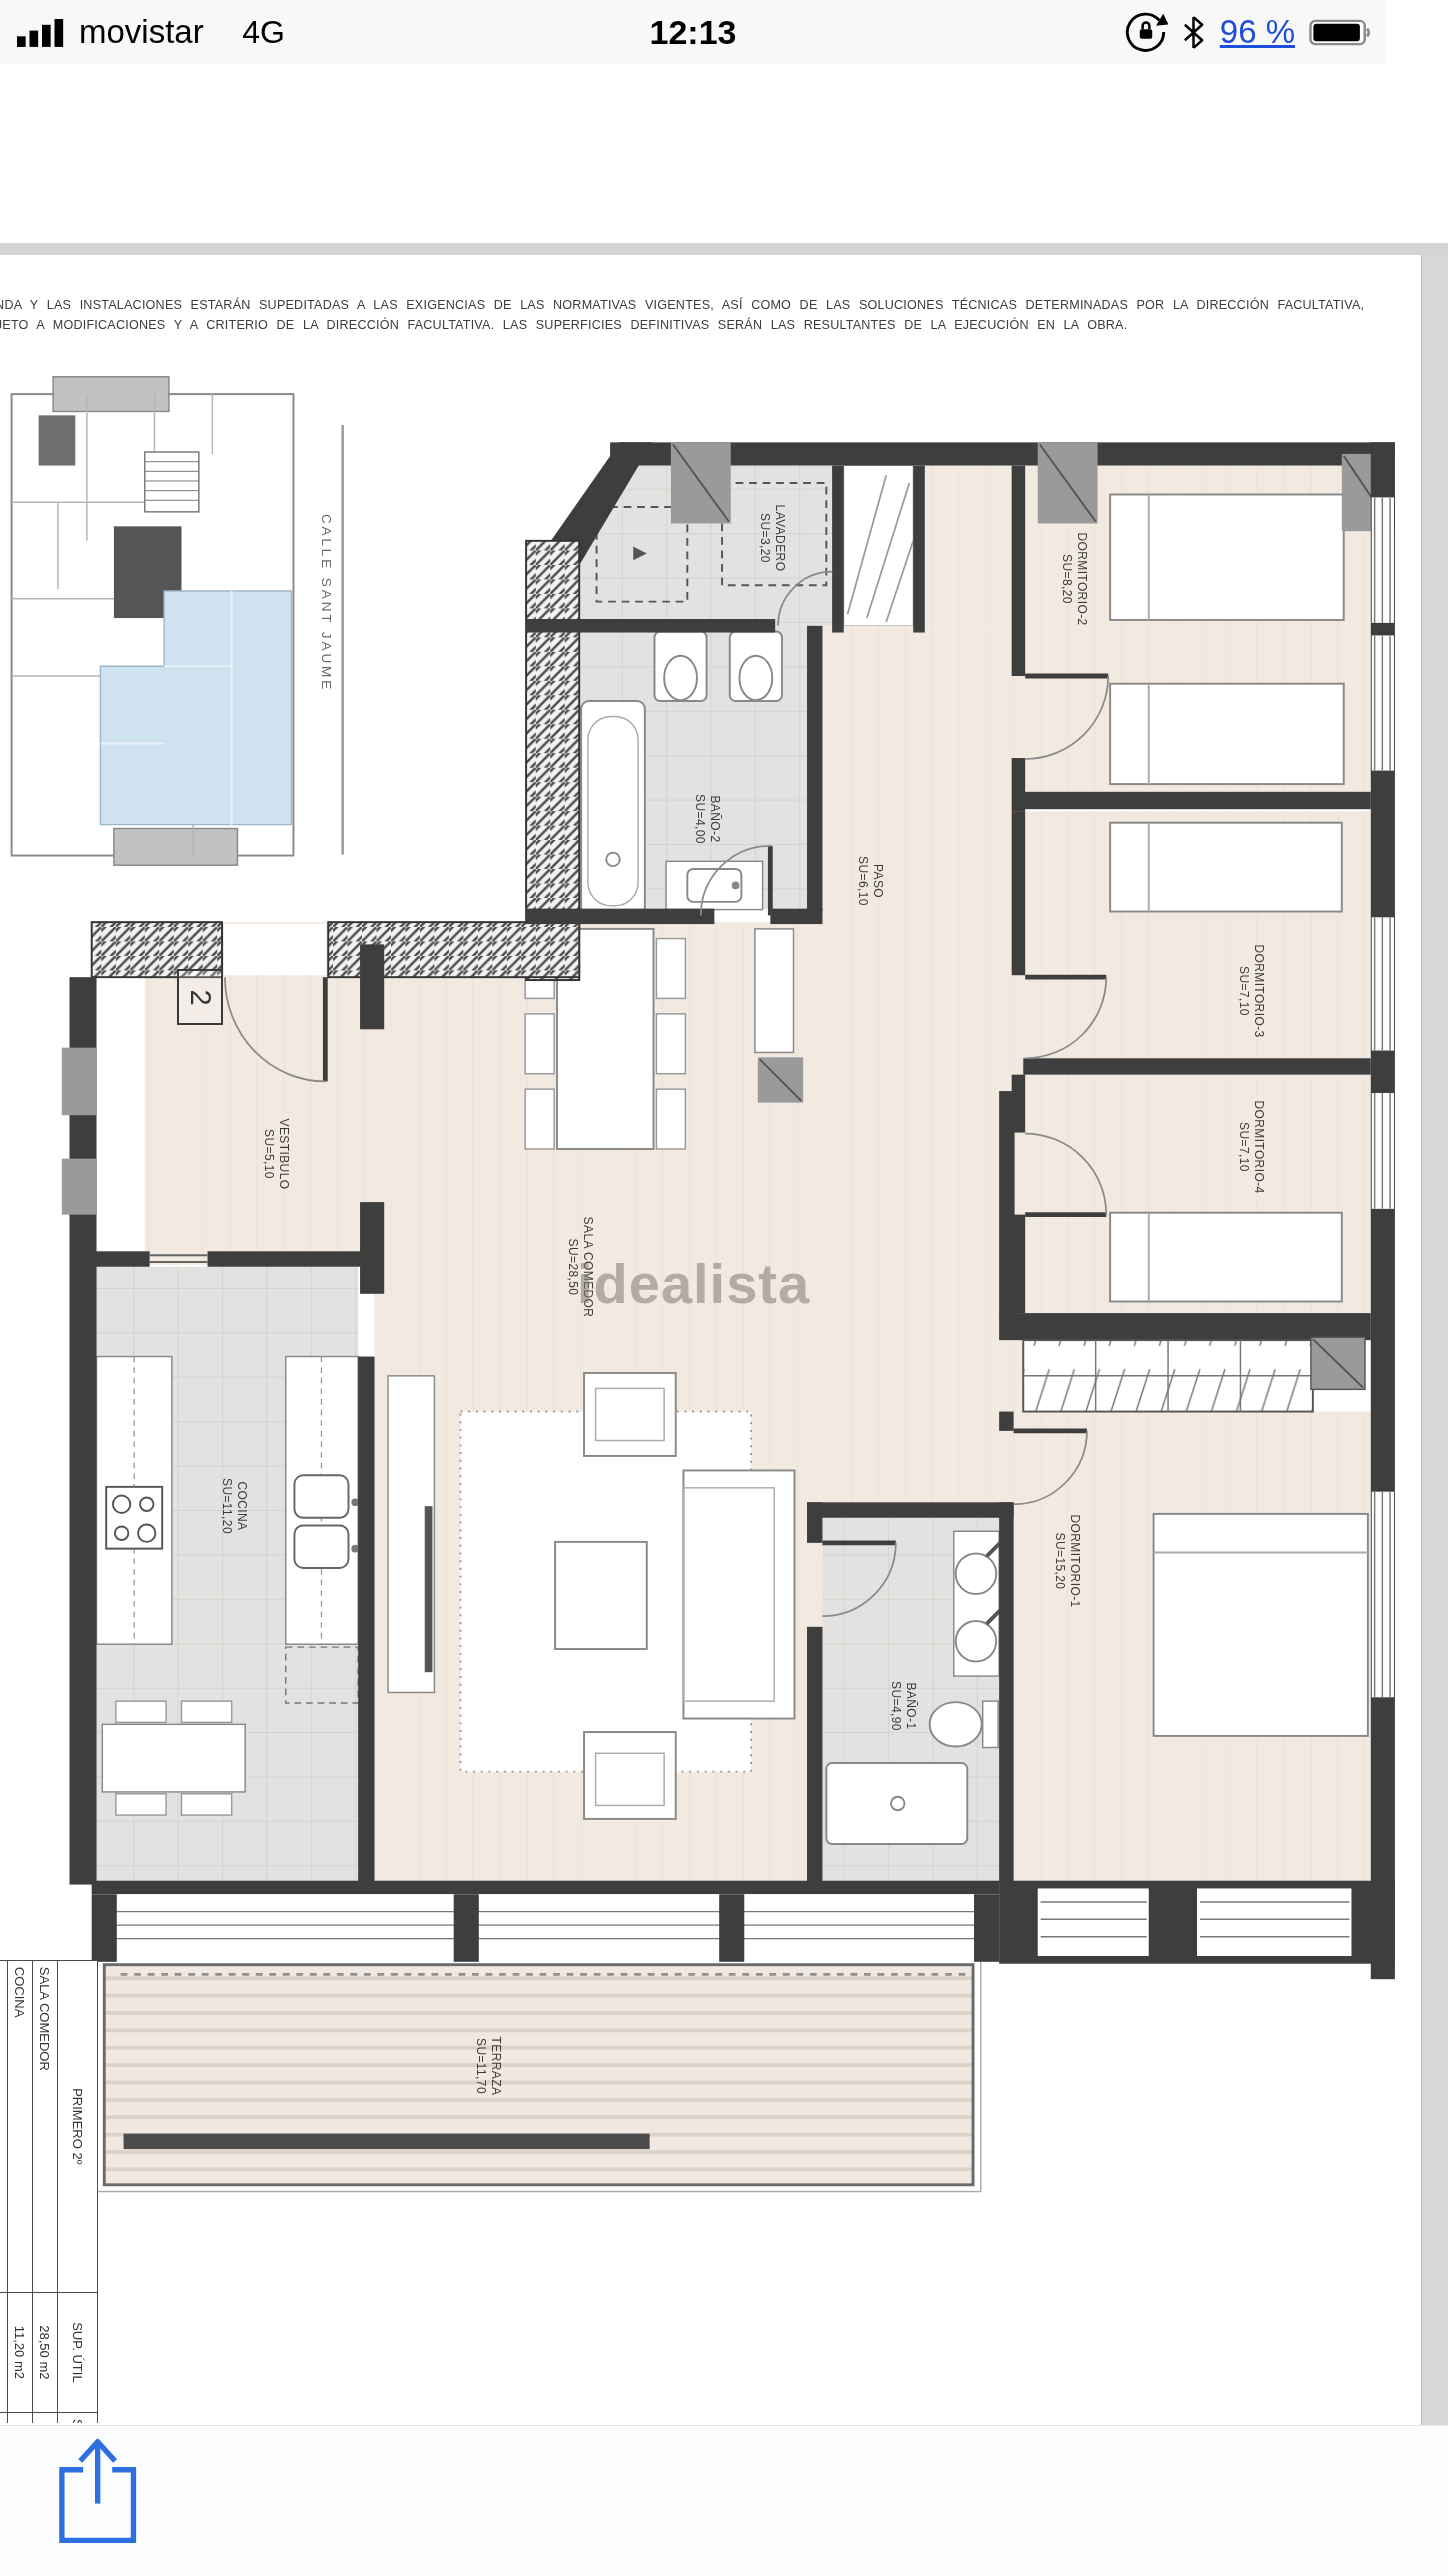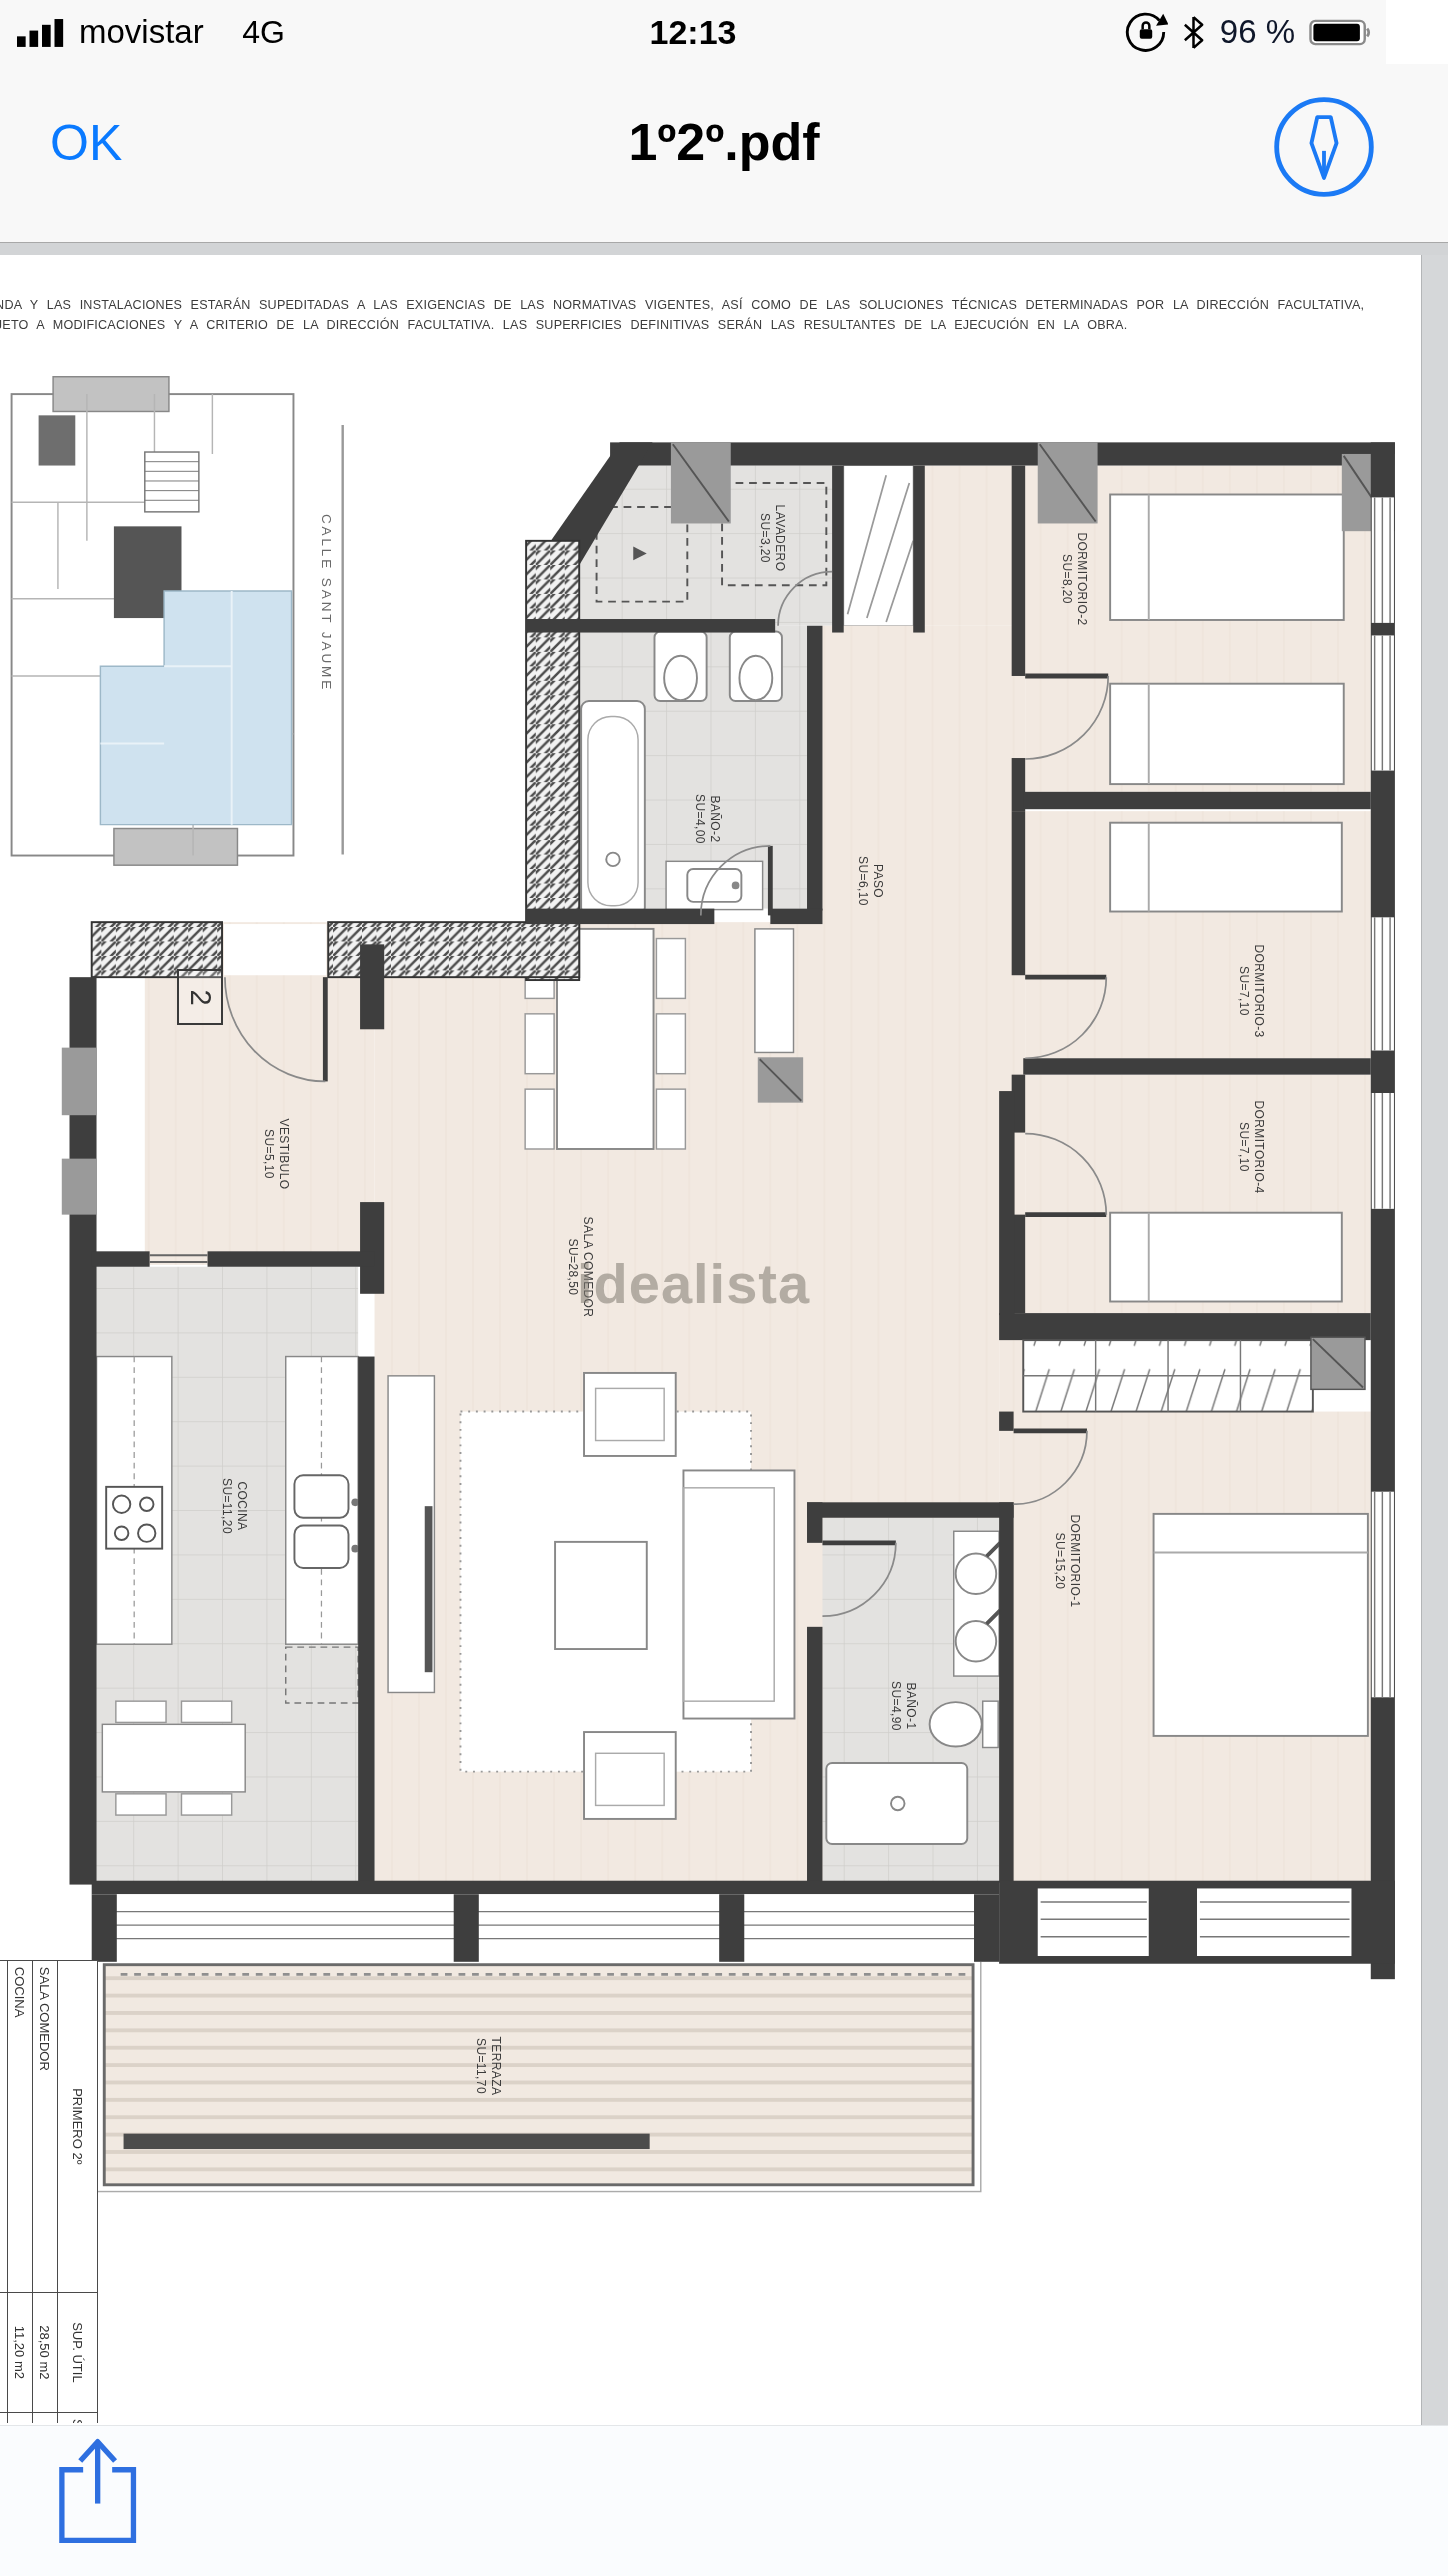--- a/index.html
+++ b/index.html
@@ -6,21 +6,21 @@
   .screen{position:relative;width:1448px;height:2576px;overflow:hidden;background:#fff;
           font-family:"Liberation Sans",sans-serif;-webkit-font-smoothing:antialiased;}
   
   .statusbar{position:absolute;left:0;top:0;width:1386px;height:64px;background:#f8f8f8;z-index:40;}
   .sb-left{position:absolute;left:17.4px;top:0;height:64px;display:flex;align-items:center;gap:11.6px;}
   .sb-carrier{font-size:33px;color:#000;}
   .sb-net{font-size:32px;color:#000;margin-left:27px;}
   .sb-time{position:absolute;left:0;right:0;top:0;height:64px;display:flex;align-items:center;justify-content:center;
            font-size:34px;font-weight:700;color:#000;}
   .sb-right{position:absolute;right:13.5px;top:0;height:64px;display:flex;align-items:center;gap:13.5px;}
-  .sb-batt-pct{font-size:33px;color:#0f172a;}
+  .sb-batt-pct{font-size:33px;color:#1d4ed8;text-decoration:underline;}
   
   .navbar{position:absolute;left:0;top:64px;width:1448px;height:178px;background:#f8f8f8;
           border-bottom:1.9px solid #a8a8a8;z-index:40;}
   .nav-ok{position:absolute;left:50px;top:50px;font-size:50px;color:#0a7aff;background:none;border:none;
           font-family:"Liberation Sans",sans-serif;cursor:pointer;padding:0;}
   .nav-title{position:absolute;left:0;right:0;top:48px;text-align:center;font-size:52px;font-weight:700;color:#000;}
   .nav-markup{position:absolute;right:68px;top:27px;width:112px;height:112px;cursor:pointer;}
   .viewer-strip{position:absolute;left:0;top:243px;width:1448px;height:11.6px;background:#d2d4d6;z-index:5;}
   
   .pdf-page{position:absolute;left:0;top:255px;width:1421px;height:2170px;background:#fff;z-index:1;}
@@ -83,29 +83,20 @@
       </svg>
       <span class="sb-batt-pct">96 %</span>
       <svg width="64" height="31" viewBox="0 0 66 32">
         <rect x="1.5" y="4" width="56" height="24" rx="5" fill="#fff" stroke="#8a8a8a" stroke-width="2.5"></rect>
         <rect x="4.5" y="7" width="48" height="18" rx="3" fill="#000"></rect>
         <path d="M60 12 a6 6 0 0 1 0 8" stroke="#8a8a8a" stroke-width="3" fill="none"></path>
       </svg>
     </div>
   </div>
 
-  <div class="navbar">
-    <button class="nav-ok">OK</button>
-    <div class="nav-title">1º2º.pdf</div>
-    <svg class="nav-markup" viewBox="0 0 116 116">
-      <circle cx="58" cy="58" r="49" stroke="#1b7af5" stroke-width="5" fill="none"></circle>
-      <path d="M58 90 L45 54 L51 27 L65 27 L71 54 Z" stroke="#1b7af5" stroke-width="4" fill="none" stroke-linejoin="round"></path>
-      <path d="M58 90 L58 62" stroke="#1b7af5" stroke-width="4"></path>
-    </svg>
-  </div>
   <div class="viewer-strip"></div>
 
   <div class="pdf-page"></div>
   <div class="viewer-right"></div>
 
   <div class="disclaimer">
     <div>ENDA Y LAS INSTALACIONES ESTARÁN SUPEDITADAS A LAS EXIGENCIAS DE LAS NORMATIVAS VIGENTES, ASÍ COMO DE LAS SOLUCIONES TÉCNICAS DETERMINADAS POR LA DIRECCIÓN FACULTATIVA,</div>
     <div>UJETO A MODIFICACIONES Y A CRITERIO DE LA DIRECCIÓN FACULTATIVA. LAS SUPERFICIES DEFINITIVAS SERÁN LAS RESULTANTES DE LA EJECUCIÓN EN LA OBRA.</div>
   </div>
 

